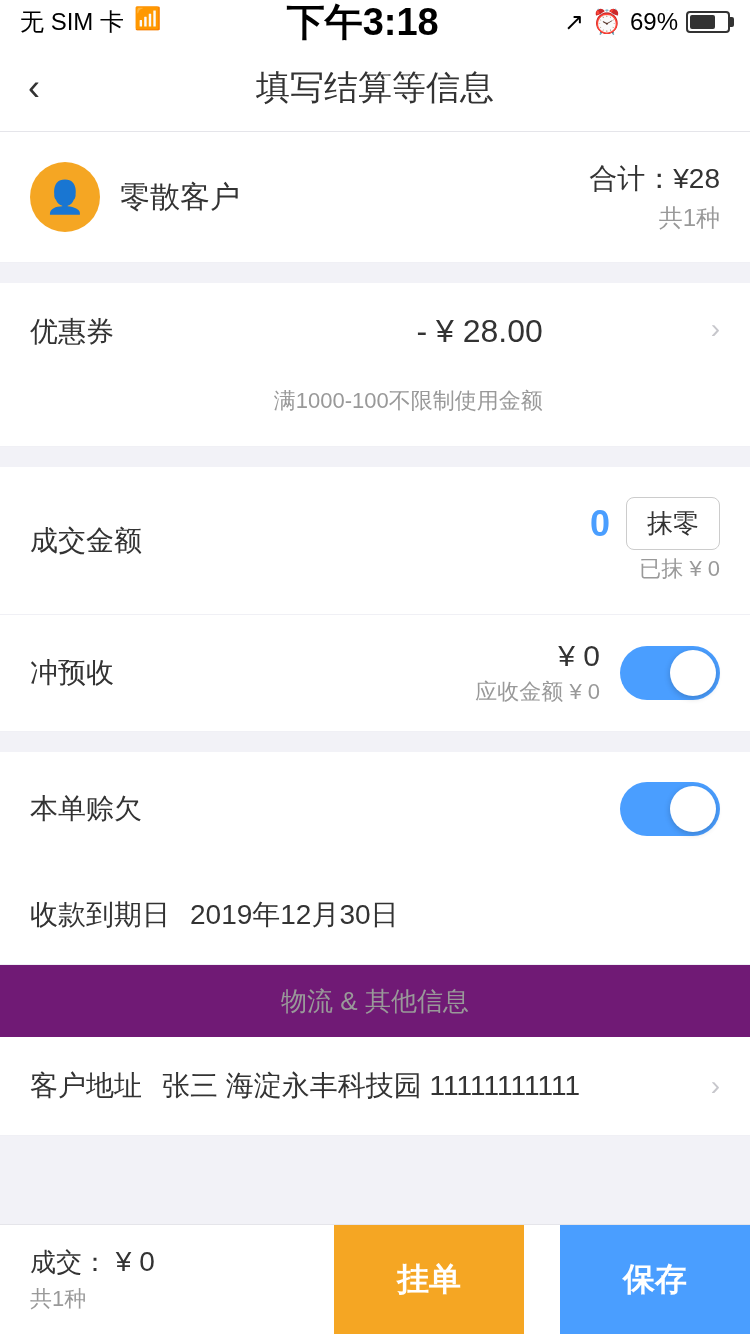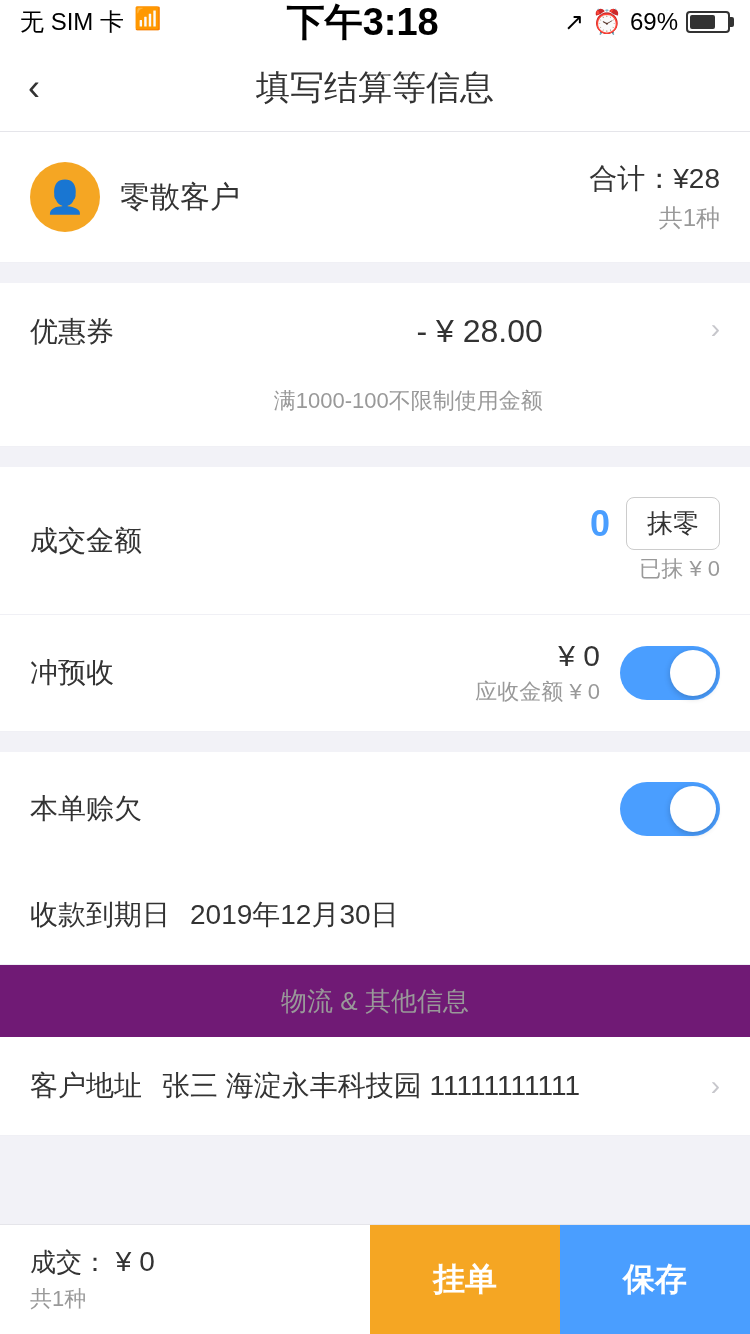--- a/index.html
+++ b/index.html
@@ -209,20 +209,21 @@
     
     .bottom-bar {
       position: fixed;
       bottom: 0; left: 0;
       width: 750px;
       height: 110px;
       background: #fff;
       display: flex;
       align-items: center;
       border-top: 1px solid #e5e5ea;
+      gap: 36px;
     }
     .bottom-info {
       flex: 1;
       padding: 0 30px;
     }
     .bottom-deal { font-size: 26px; color: #333; }
     .bottom-deal-amount { font-size: 28px; color: #333; font-weight: 500; }
     .bottom-count { font-size: 22px; color: #999; margin-top: 4px; }
     .bottom-btn-hold {
       width: 190px; height: 110px;

